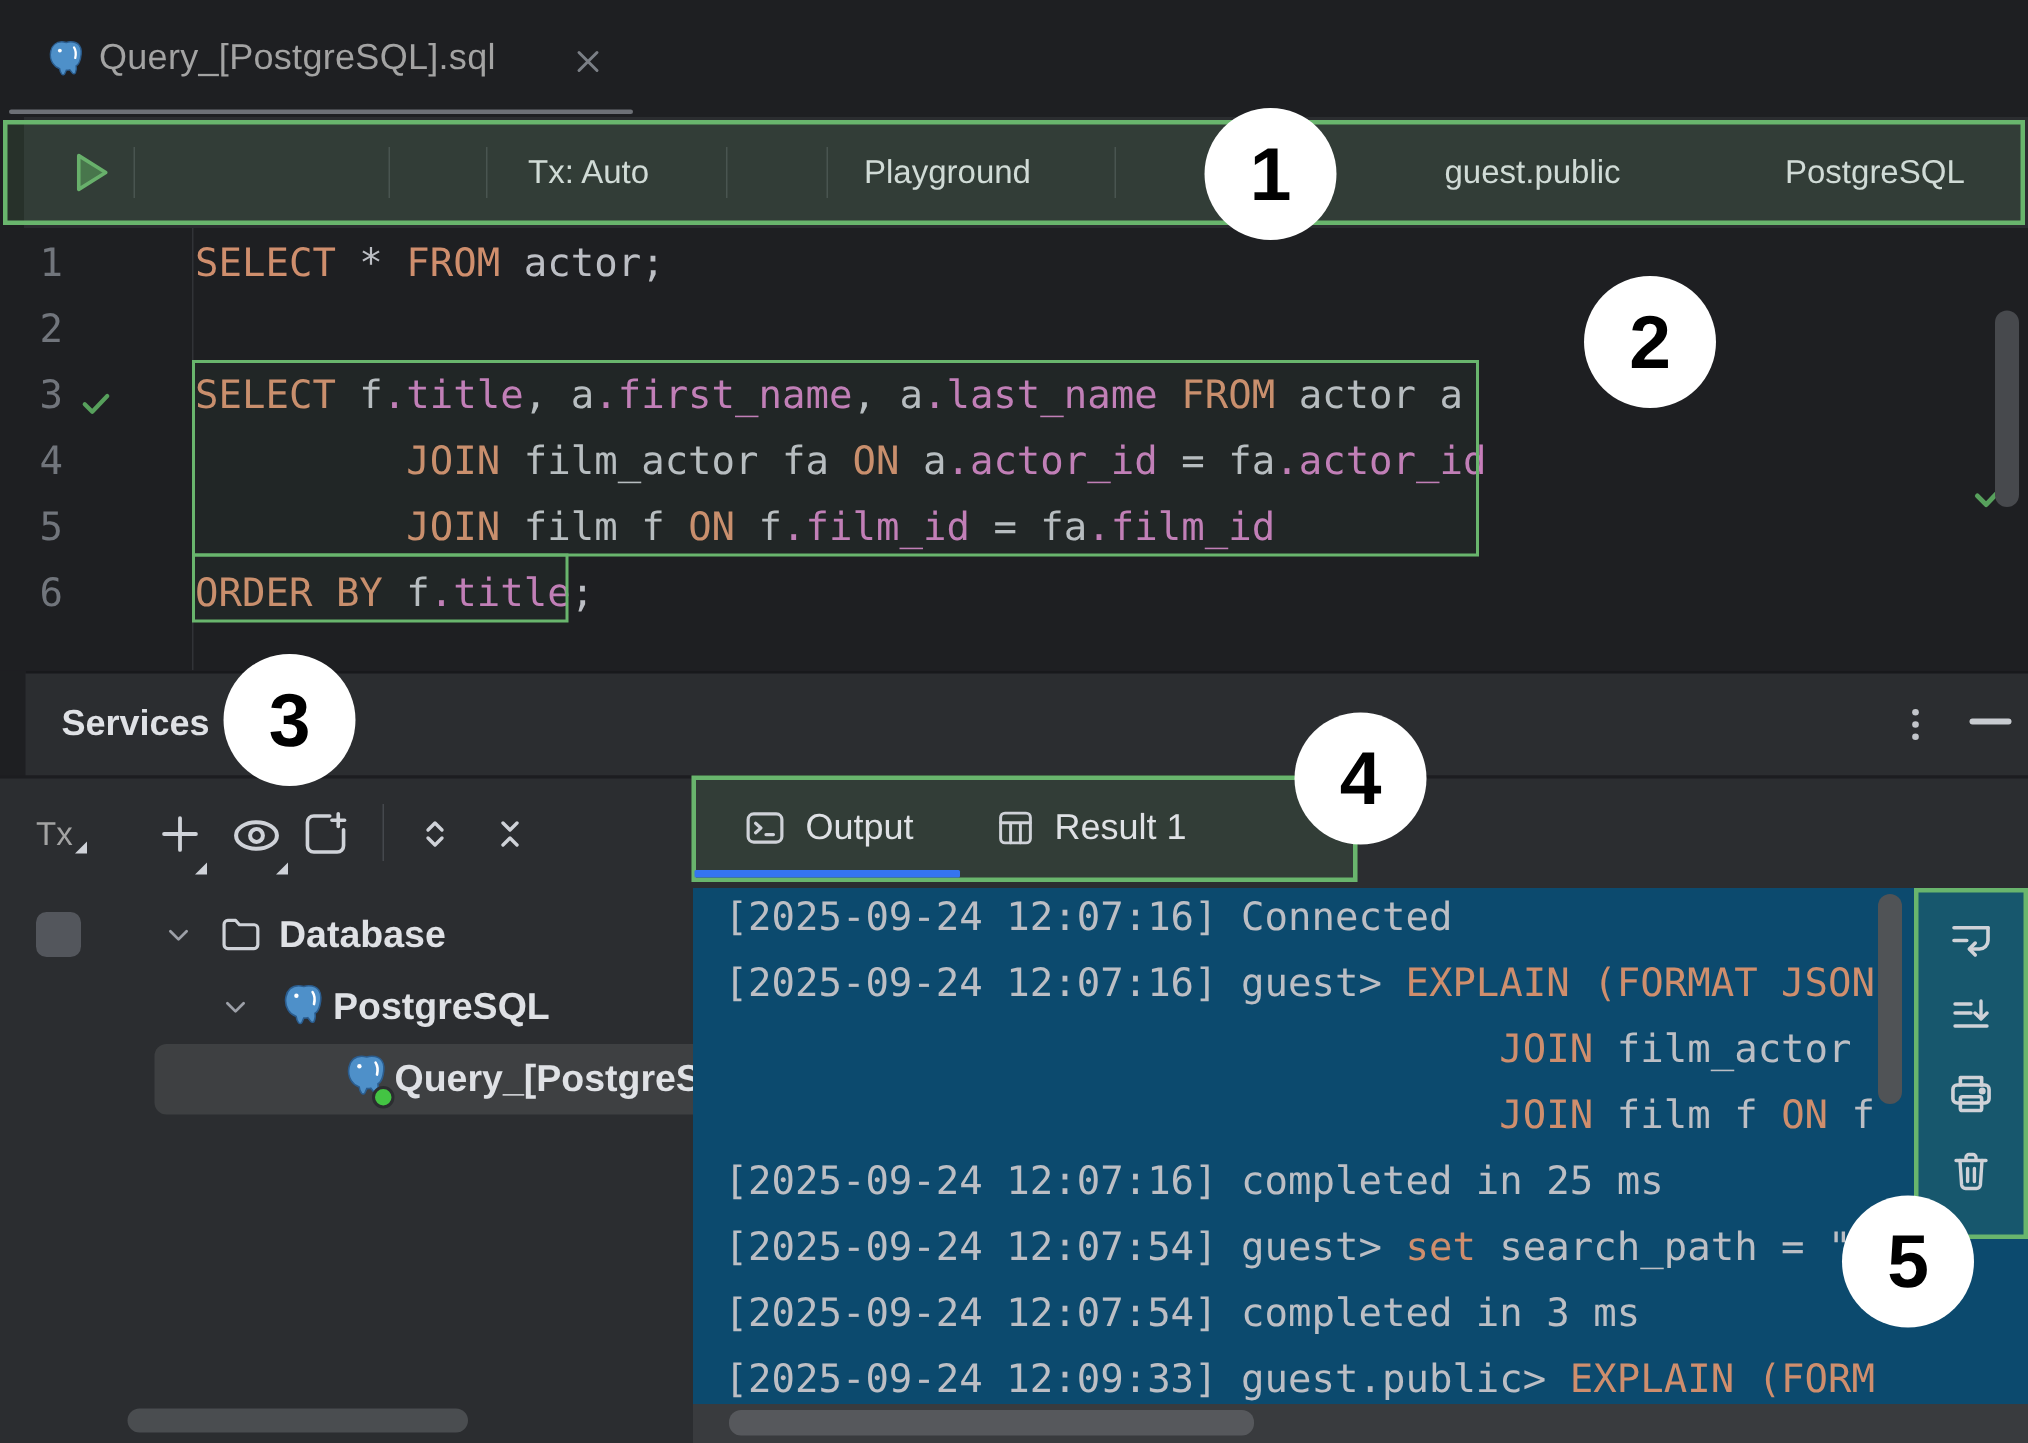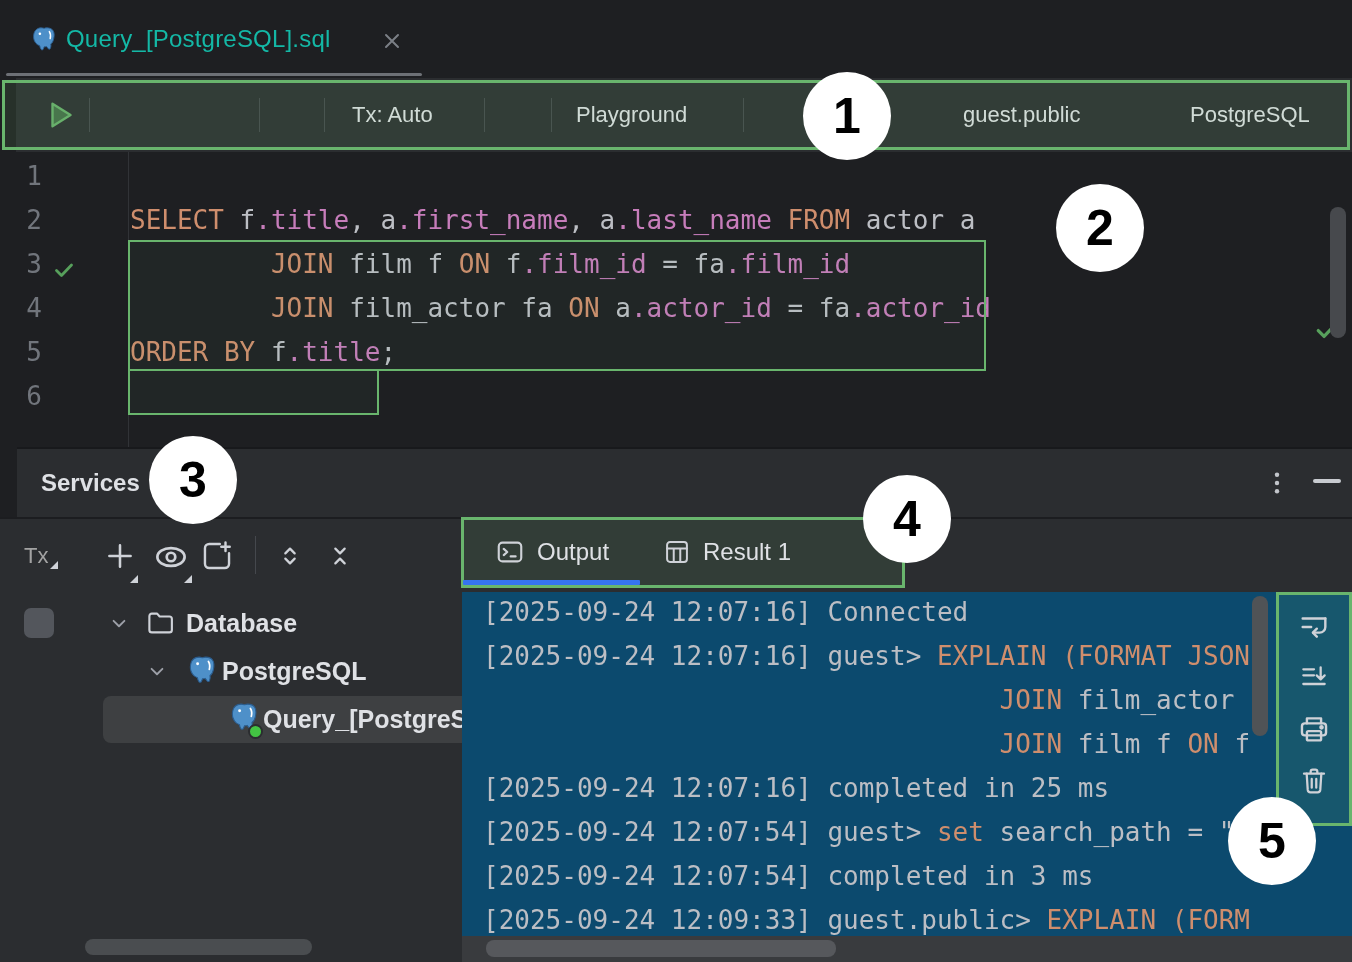--- a/index.html
+++ b/index.html
@@ -4,21 +4,21 @@
 <style>
   html,body{margin:0;padding:0;background:#1e1f22;}
   #root{position:relative;width:1352px;height:962px;overflow:hidden;background:#1e1f22;
         font-family:"Liberation Sans",sans-serif;color:#dfe1e5;}
   .abs{position:absolute;}
   .mono{font-family:"DejaVu Sans Mono",monospace;}
   svg.ic{fill:none;stroke:#cfd2d8;stroke-width:1.7;stroke-linecap:round;stroke-linejoin:round;}
   .vdiv{position:absolute;width:1px;background:#45484d;}
   
   #tabbar{left:0;top:0;width:1352px;height:78px;background:#1e1f22;}
-  #tab-title{left:66px;top:0;height:78px;display:flex;align-items:center;font-size:24px;color:#14b8a6;letter-spacing:.2px;}
+  #tab-title{left:66px;top:0;height:78px;display:flex;align-items:center;font-size:24px;color:#a3a3a3;letter-spacing:.2px;}
   #tab-underline{left:6px;top:73px;width:416px;height:3px;background:#6d7076;border-radius:2px;}
   
   #toolbar{left:16px;top:78px;width:1352px;height:74px;background:#2b2d30;}
   .tb-label{position:absolute;top:0;height:74px;display:flex;align-items:center;font-size:22px;color:#dfe1e5;}
   .tb-ic{position:absolute;}
   
   #editor{left:0;top:152px;width:1352px;height:295px;background:#1e1f22;overflow:hidden;}
   #gutter{position:absolute;left:0;top:2px;width:128px;}
   #gutter-sep{position:absolute;left:128px;top:0;width:1px;height:295px;background:#313337;}
   .gut-line{position:relative;height:44px;line-height:44px;font-size:26px;color:#71757c;}
@@ -161,24 +161,25 @@
         <div class="gut-line"><span class="num">2</span></div>
         <div class="gut-line"><span class="num">3</span><span class="gut-check"><svg width="24" height="24" viewBox="0 0 24 24">
               <path d="M4.5 12.5l5 5L19.5 7" fill="none" stroke="#57a05c" stroke-width="2.8" stroke-linecap="round" stroke-linejoin="round"></path>
             </svg></span></div>
         <div class="gut-line"><span class="num">4</span></div>
         <div class="gut-line"><span class="num">5</span></div>
         <div class="gut-line"><span class="num">6</span></div>
       </div>
     <div id="gutter-sep"></div>
     <div id="code">
+        <div class="code-line"><span class="seg-kw">SELECT</span><span class="seg-pl"> * </span><span class="seg-kw">FROM</span><span class="seg-pl"> actor;</span></div>
         <div class="code-line"></div>
         <div class="code-line"><span class="seg-kw">SELECT</span><span class="seg-pl"> f</span><span class="seg-fld">.title</span><span class="seg-pl">, a</span><span class="seg-fld">.first_name</span><span class="seg-pl">, a</span><span class="seg-fld">.last_name</span><span class="seg-kw"> FROM</span><span class="seg-pl"> actor a</span></div>
+        <div class="code-line"><span class="seg-pl">         </span><span class="seg-kw">JOIN</span><span class="seg-pl"> film_actor fa </span><span class="seg-kw">ON</span><span class="seg-pl"> a</span><span class="seg-fld">.actor_id</span><span class="seg-pl"> = fa</span><span class="seg-fld">.actor_id</span></div>
         <div class="code-line"><span class="seg-pl">         </span><span class="seg-kw">JOIN</span><span class="seg-pl"> film f </span><span class="seg-kw">ON</span><span class="seg-pl"> f</span><span class="seg-fld">.film_id</span><span class="seg-pl"> = fa</span><span class="seg-fld">.film_id</span></div>
-        <div class="code-line"><span class="seg-pl">         </span><span class="seg-kw">JOIN</span><span class="seg-pl"> film_actor fa </span><span class="seg-kw">ON</span><span class="seg-pl"> a</span><span class="seg-fld">.actor_id</span><span class="seg-pl"> = fa</span><span class="seg-fld">.actor_id</span></div>
         <div class="code-line"><span class="seg-kw">ORDER BY</span><span class="seg-pl"> f</span><span class="seg-fld">.title</span><span class="seg-pl">;</span></div>
       </div>
     <svg class="abs" style="left:1313px;top:164px;position:absolute" width="28" height="28" viewBox="0 0 24 24">
         <path d="M4.5 12.5l5 5L19.5 7" fill="none" stroke="#57a05c" stroke-width="2.8" stroke-linecap="round" stroke-linejoin="round"></path>
       </svg>
     <div class="sb-thumb" style="left:1330px;top:55px;width:16px;height:131px;background:#47494d"></div>
   </div>
 
   <div id="svc-header" class="abs">
     <div id="svc-title">Services</div>

